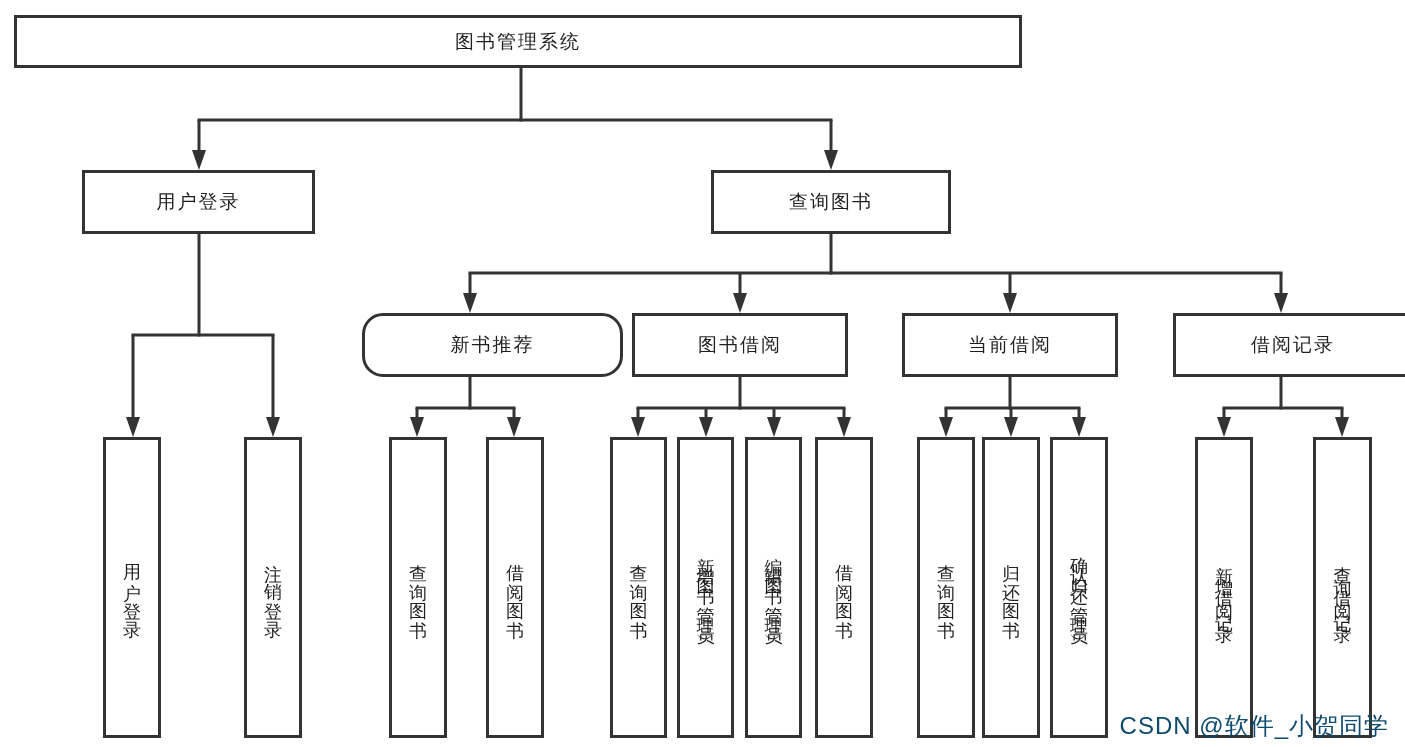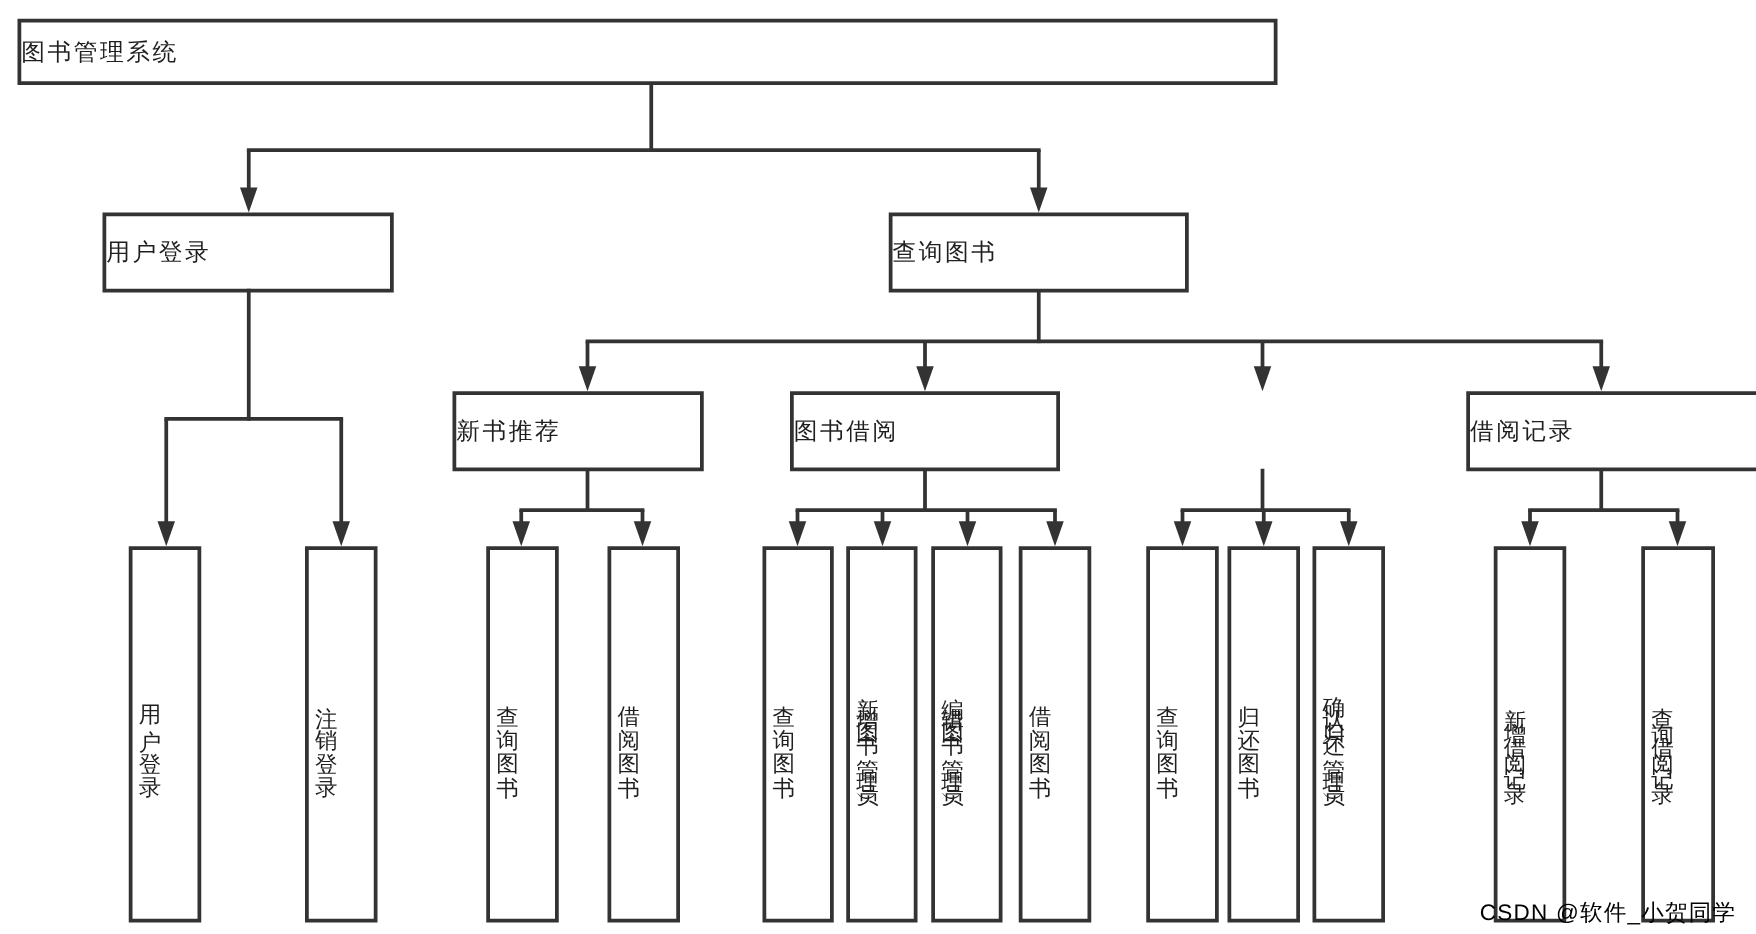--- a/index.html
+++ b/index.html
@@ -5,38 +5,37 @@
   html,body { margin:0; padding:0; background:#ffffff; }
   .stage {
     position:relative; width:1405px; height:747px; overflow:hidden;
     background:#ffffff;
     font-family:"Liberation Sans","DejaVu Sans",sans-serif;
     color:#1f1f1f;
   }
   .box {
     position:absolute; box-sizing:border-box;
     border:3px solid #333333; background:#ffffff;
-    display:flex; align-items:center; justify-content:flex-start;
+    display:flex; align-items:center; justify-content:center;
     z-index:2;
-    font-family:Liberation Mono, monospace;
   }
   .hlabel { font-size:19px; letter-spacing:2px; white-space:nowrap; }
   .vbox span {
     writing-mode:vertical-rl; text-orientation:mixed;
     font-size:18px; white-space:nowrap;
   }
   .v4 span { letter-spacing:19px; }
   .v6 span { letter-spacing:12px; }
   .v9 span { letter-spacing:10px; }
   svg.wires { position:absolute; left:0; top:0; z-index:3; pointer-events:none; }
   svg.wires line { stroke:#333333; stroke-width:3; }
   svg.wires polygon { fill:#333333; stroke:none; }
   .watermark {
     position:absolute; right:16px; bottom:5px; z-index:5;
-    font-size:18px; letter-spacing:1px; color:#000000; white-space:nowrap;
+    font-size:24px; letter-spacing:1px; color:#0c4a6e; white-space:nowrap;
   }
 </style>
 </head>
 <body>
 
 <div class="stage">
 
   <svg class="wires" width="1405" height="747" viewBox="0 0 1405 747">
 
     <g>
@@ -157,26 +156,29 @@
     <span class="hlabel">图书管理系统</span>
   </div>
 
   <div class="box" style="left:82px; top:170px; width:233px; height:64px;">
     <span class="hlabel">用户登录</span>
   </div>
   <div class="box" style="left:711px; top:170px; width:240px; height:64px;">
     <span class="hlabel">查询图书</span>
   </div>
 
-  <div class="box" style="left:362px; top:313px; width:201px; height:64px;">
+  <div class="box" style="left:362px; top:313px; width:261px; height:64px;border-radius:21px;">
     <span class="hlabel">新书推荐</span>
   </div>
   <div class="box" style="left:632px; top:313px; width:216px; height:64px;">
     <span class="hlabel">图书借阅</span>
   </div>
+  <div class="box" style="left:902px; top:313px; width:216px; height:64px;">
+    <span class="hlabel">当前借阅</span>
+  </div>
   <div class="box" style="left:1173px; top:313px; width:240px; height:64px;">
     <span class="hlabel">借阅记录</span>
   </div>
 
   <div class="box vbox v4" style="left:103px; top:437px; width:58px; height:301px;">
     <span>用户登录</span>
   </div>
   <div class="box vbox v4" style="left:244px; top:437px; width:58px; height:301px;">
     <span>注销登录</span>
   </div>

